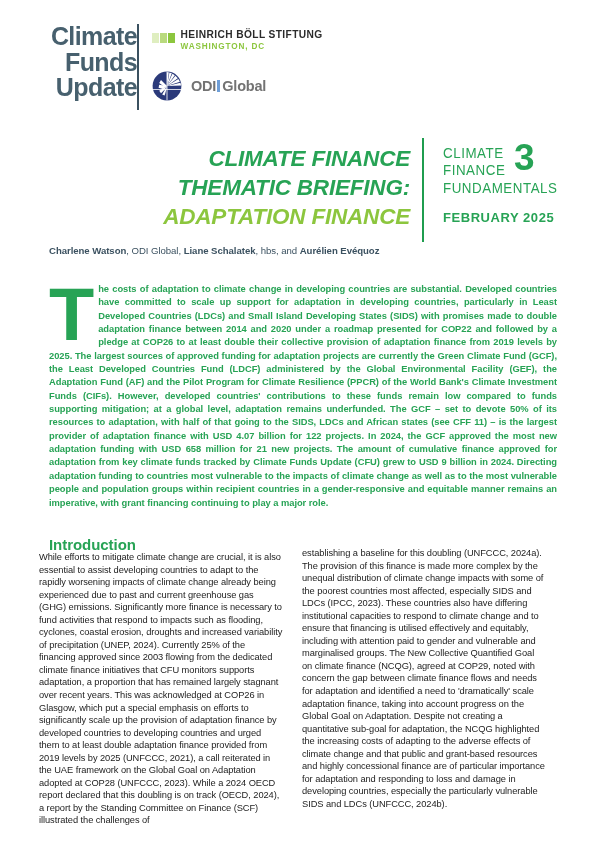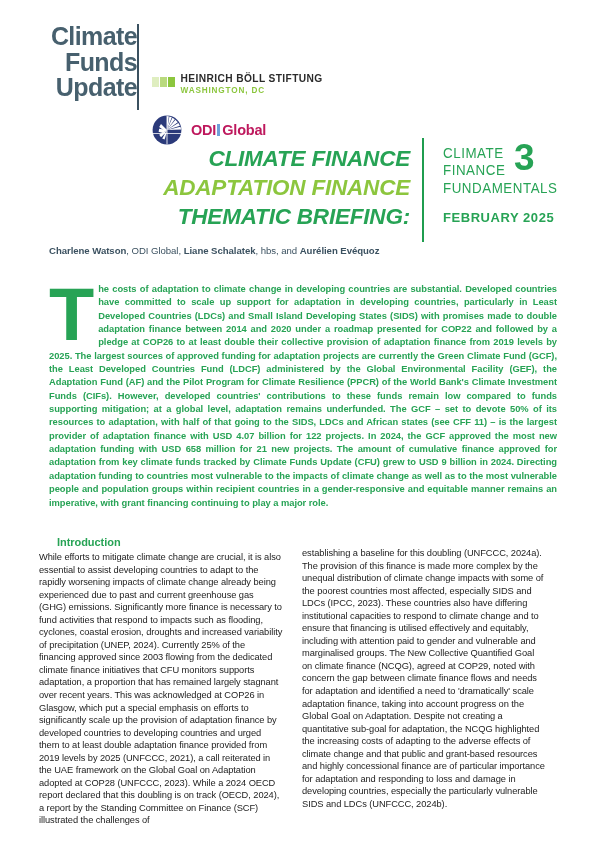--- a/index.html
+++ b/index.html
@@ -52,21 +52,21 @@
     background: #3b5160;
   }
 
   .partner-logos {
     position: absolute;
     left: 152px;
     top: 30px;
   }
 
   
-  .hbs { display: flex; align-items: flex-start; margin-top: 44px; }
+  .hbs { display: flex; align-items: flex-start; }
   .hbs-squares {
     display: flex;
     gap: 1.5px;
     margin-top: 2.5px;
     margin-right: 6px;
   }
   .hbs-squares i {
     display: block;
     width: 6.5px;
     height: 10px;
@@ -93,21 +93,21 @@
     display: flex;
     align-items: center;
     margin-top: 20px;
   }
   .odi-mark { width: 30px; height: 30px; display: block; }
   .odi-text {
     margin-left: 9px;
     font-size: 14.5px;
     font-weight: bold;
     letter-spacing: -0.2px;
-    color: #be185d;
+    color: #737373;
     white-space: nowrap;
   }
   .odi-text .odi-bar {
     display: inline-block;
     width: 2.6px;
     height: 12px;
     background: #6f9fd8;
     vertical-align: -1px;
     margin: 0 2.5px 0 1px;
   }
@@ -214,23 +214,23 @@
     line-height: 0.82;
     font-weight: bold;
     color: #27a355;
     margin: 2px 5px 0 0;
     letter-spacing: -1px;
   }
 
   
   .section-title {
     position: absolute;
-    left: 57px;
+    left: 49px;
     top: 536px;
-    font-size: 11px;
+    font-size: 15px;
     font-weight: bold;
     color: #27a355;
     letter-spacing: -0.05px;
   }
 
   .col {
     position: absolute;
     top: 551px;
     width: 244px;
     font-size: 9.3px;
@@ -293,22 +293,22 @@
         </div>
       </div>
 
     </div>
   </div>
 
   <div class="title-block">
 
     <div class="title-main">
       <span class="line">CLIMATE FINANCE</span>
+      <span class="line">THEMATIC BRIEFING:</span>
       <span class="line accent">ADAPTATION FINANCE</span>
-      <span class="line">THEMATIC BRIEFING:</span>
     </div>
 
     <div class="title-rule"></div>
 
     <div class="series-block">
       <div class="series-head">
         <div class="series-words">
           <span>CLIMATE</span>
           <span>FINANCE</span>
           <span>FUNDAMENTALS</span>

